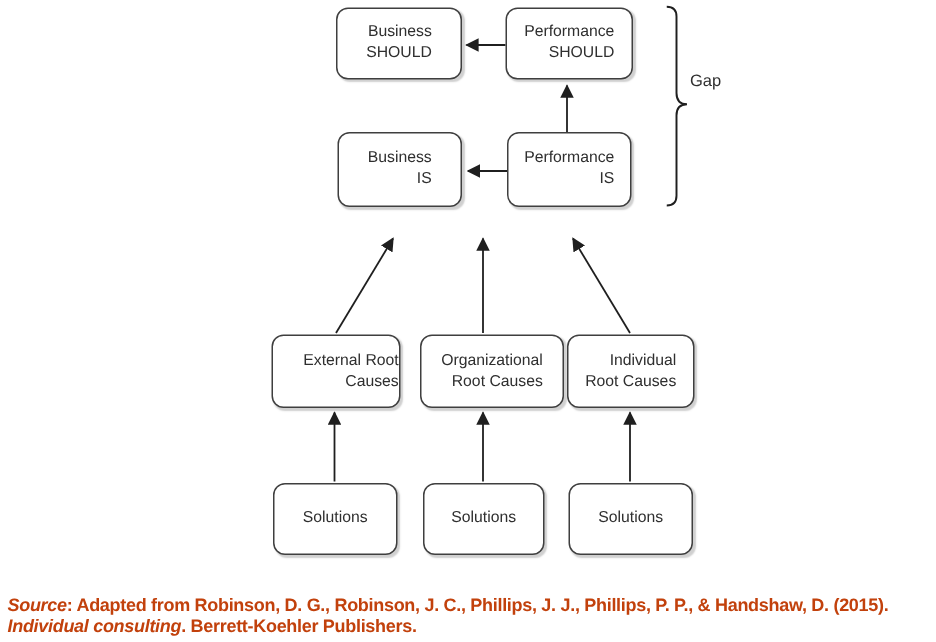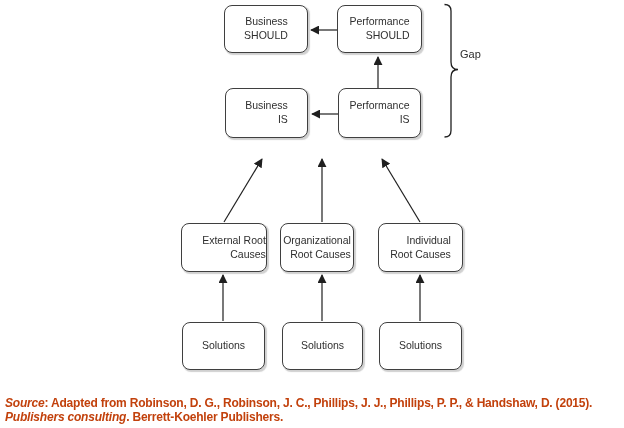--- a/index.html
+++ b/index.html
@@ -117,21 +117,21 @@
   <div class="node" style="left:338px; top:88px; width:83px; height:50px;">
     <span class="label">Performance
 IS</span>
   </div>
 
   <div class="node" style="left:181px; top:223px; width:86px; height:49px;padding-left:20px;">
     <span class="label">External Root
 Causes</span>
   </div>
 
-  <div class="node" style="left:280px; top:223px; width:74px; height:49px;">
+  <div class="node" style="left:280px; top:223px; width:96px; height:49px;">
     <span class="label">Organizational
 Root Causes</span>
   </div>
 
   <div class="node" style="left:378px; top:223px; width:85px; height:49px;">
     <span class="label">Individual
 Root Causes</span>
   </div>
 
   <div class="node" style="left:182px; top:322px; width:83px; height:48px;">
@@ -143,16 +143,16 @@
   </div>
 
   <div class="node" style="left:379px; top:322px; width:83px; height:48px;">
     <span class="label">Solutions</span>
   </div>
 
   <div class="gap-label">Gap</div>
 
   <div class="source-note">
     <div class="line"><span class="ital">Source</span><span>: Adapted from Robinson, D. G., Robinson, J. C., Phillips, J. J., Phillips, P. P., &amp; Handshaw, D. (2015).</span></div>
-    <div class="line"><span class="ital">Publishers consulting</span><span>. Berrett-Koehler Publishers.</span></div>
+    <div class="line"><span class="ital">Individual consulting</span><span>. Berrett-Koehler Publishers.</span></div>
   </div>
 
 </div>
 
 </body></html>

